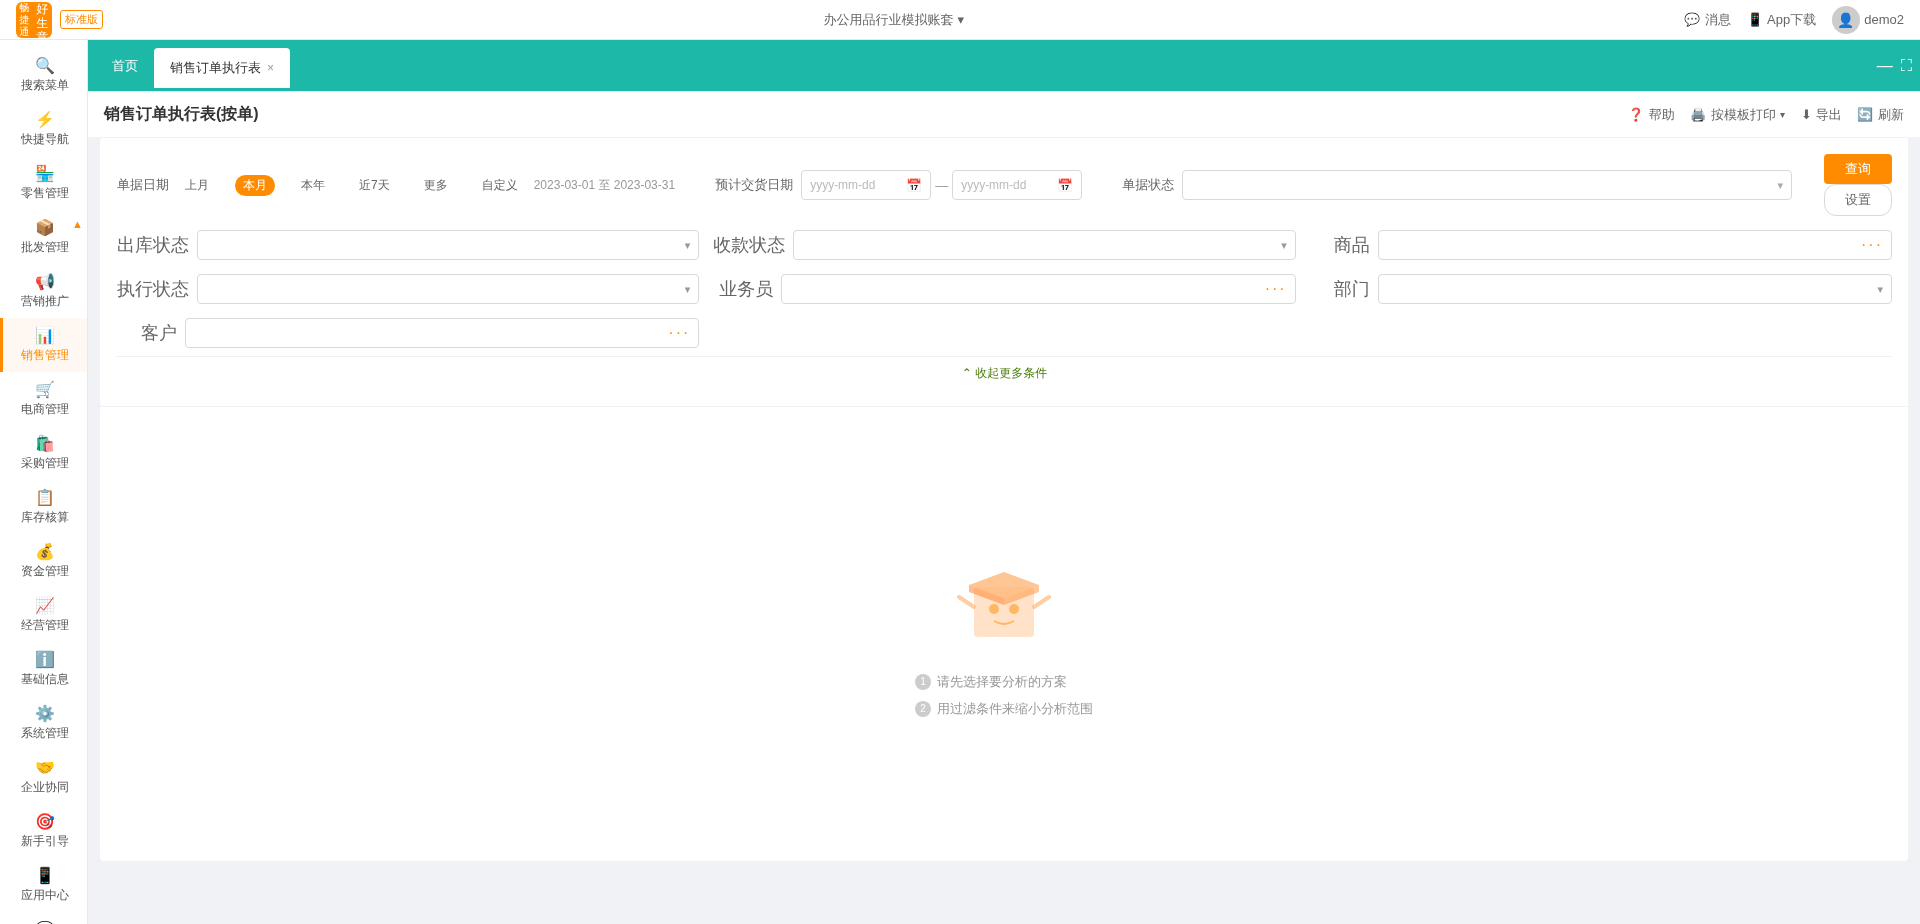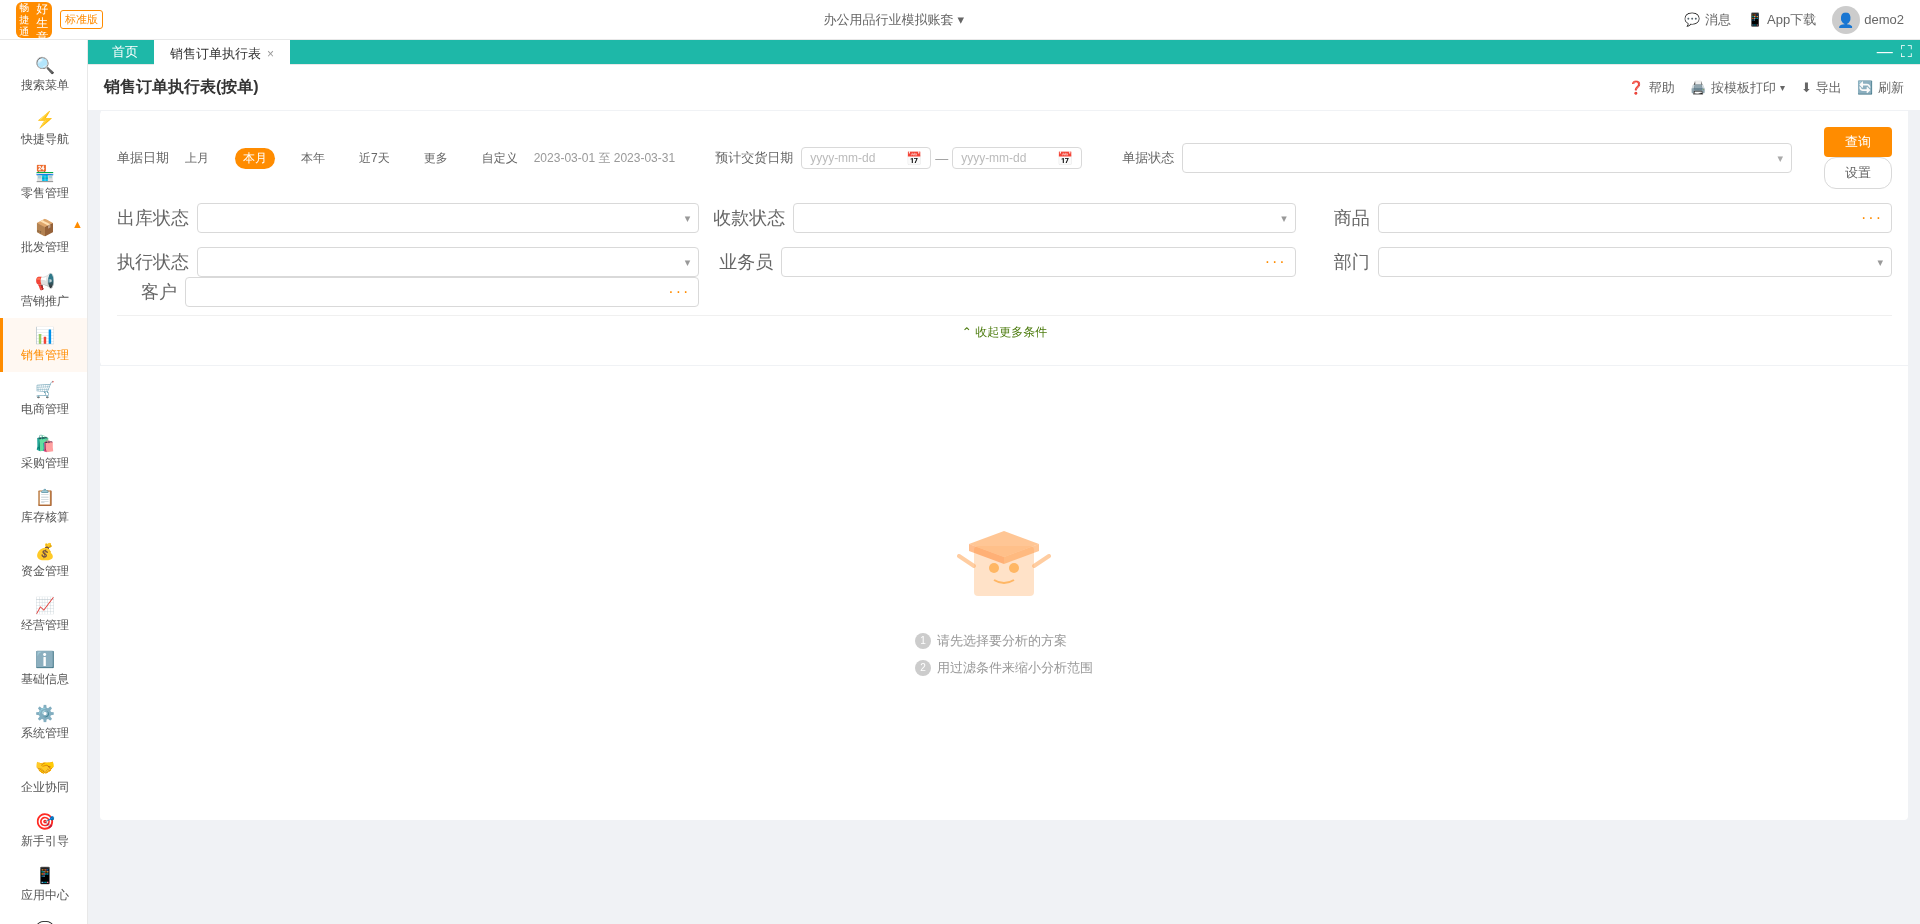--- a/index.html
+++ b/index.html
@@ -33,21 +33,21 @@
     }
     .sidebar-item.active { color: #ff8c00; border-left-color: #ff8c00; background: #fff8f2; }
     .sidebar-item .s-icon { font-size: 16px; margin-bottom: 2px; }
 
     
     .content-area { flex: 1; display: flex; flex-direction: column; overflow: hidden; }
 
     
     .tab-bar {
       display: flex; align-items: center; background: #fff;
-      border-bottom: 1px solid #e8e8e8; height: 25px; padding: 0 8px; text-align: right;
+      border-bottom: 1px solid #e8e8e8; height: 52px; padding: 0 8px; text-align: right;
     }
     .tab-item {
       display: flex; align-items: center; gap: 6px;
       padding: 0 16px; height: 40px; cursor: pointer;
       color: #666; font-size: 13px; border-bottom: 2px solid transparent;
     }
     .tab-item.active { color: #ff8c00; border-bottom-color: #ff8c00; }
     .tab-item .tab-close { color: #999; font-size: 12px; }
     .tab-home { padding: 0 16px; height: 40px; display: flex; align-items: center; color: #666; font-size: 13px; cursor: pointer; }
     .tab-actions { margin-left: auto; display: flex; align-items: center; gap: 8px; }
@@ -86,21 +86,21 @@
     .filter-item-label { color: #666; font-size: 18px; white-space: nowrap; min-width: 60px; text-align: right; }
     .filter-input {
       flex: 1; height: 30px; border: 1px solid #d9d9d9; border-radius: 4px;
       padding: 0 8px; font-size: 13px; color: #333; background: #fff;
       display: flex; align-items: center; justify-content: space-between; cursor: pointer;
     }
     .filter-input-placeholder { color: #bbb; }
     .filter-input .arrow { color: #999; font-size: 11px; }
     .filter-input .dots { color: #ff8c00; font-size: 16px; letter-spacing: 2px; }
     .date-input {
-      width: 120px; height: 22px; border: 1px solid #d9d9d9; border-radius: 4px;
+      width: 120px; height: 30px; border: 1px solid #d9d9d9; border-radius: 4px;
       padding: 0 8px; font-size: 13px; color: #bbb; background: #fff;
       display: flex; align-items: center; justify-content: space-between;
     }
     .date-sep { color: #999; }
 
     
     .query-actions { display: flex; flex-direction: column; margin-left: 16px; }
     .btn-query {
       background: #ff8c00; color: #fff; border: none; border-radius: 4px;
       padding: 6px 20px; cursor: pointer; font-size: 13px;
@@ -336,21 +336,21 @@
               </div>
             </div>
             <div class="grid-item">
               <span class="filter-item-label">商品</span>
               <div class="filter-input" style="margin-left:8px; justify-content:flex-end;">
                 <span class="dots">···</span>
               </div>
             </div>
           </div>
 
-          <div style="display:grid; grid-template-columns: repeat(3,1fr); gap:14px; ">
+          <div style="display:grid; grid-template-columns: repeat(3,1fr); gap:14px; margin-bottom:14px;">
             <div class="grid-item">
               <span class="filter-item-label">执行状态</span>
               <div class="filter-input" style="margin-left:8px;">
                 <span class="filter-input-placeholder"></span>
                 <span class="arrow">▾</span>
               </div>
             </div>
             <div class="grid-item">
               <span class="filter-item-label">业务员</span>
               <div class="filter-input" style="margin-left:8px; justify-content:flex-end;">

